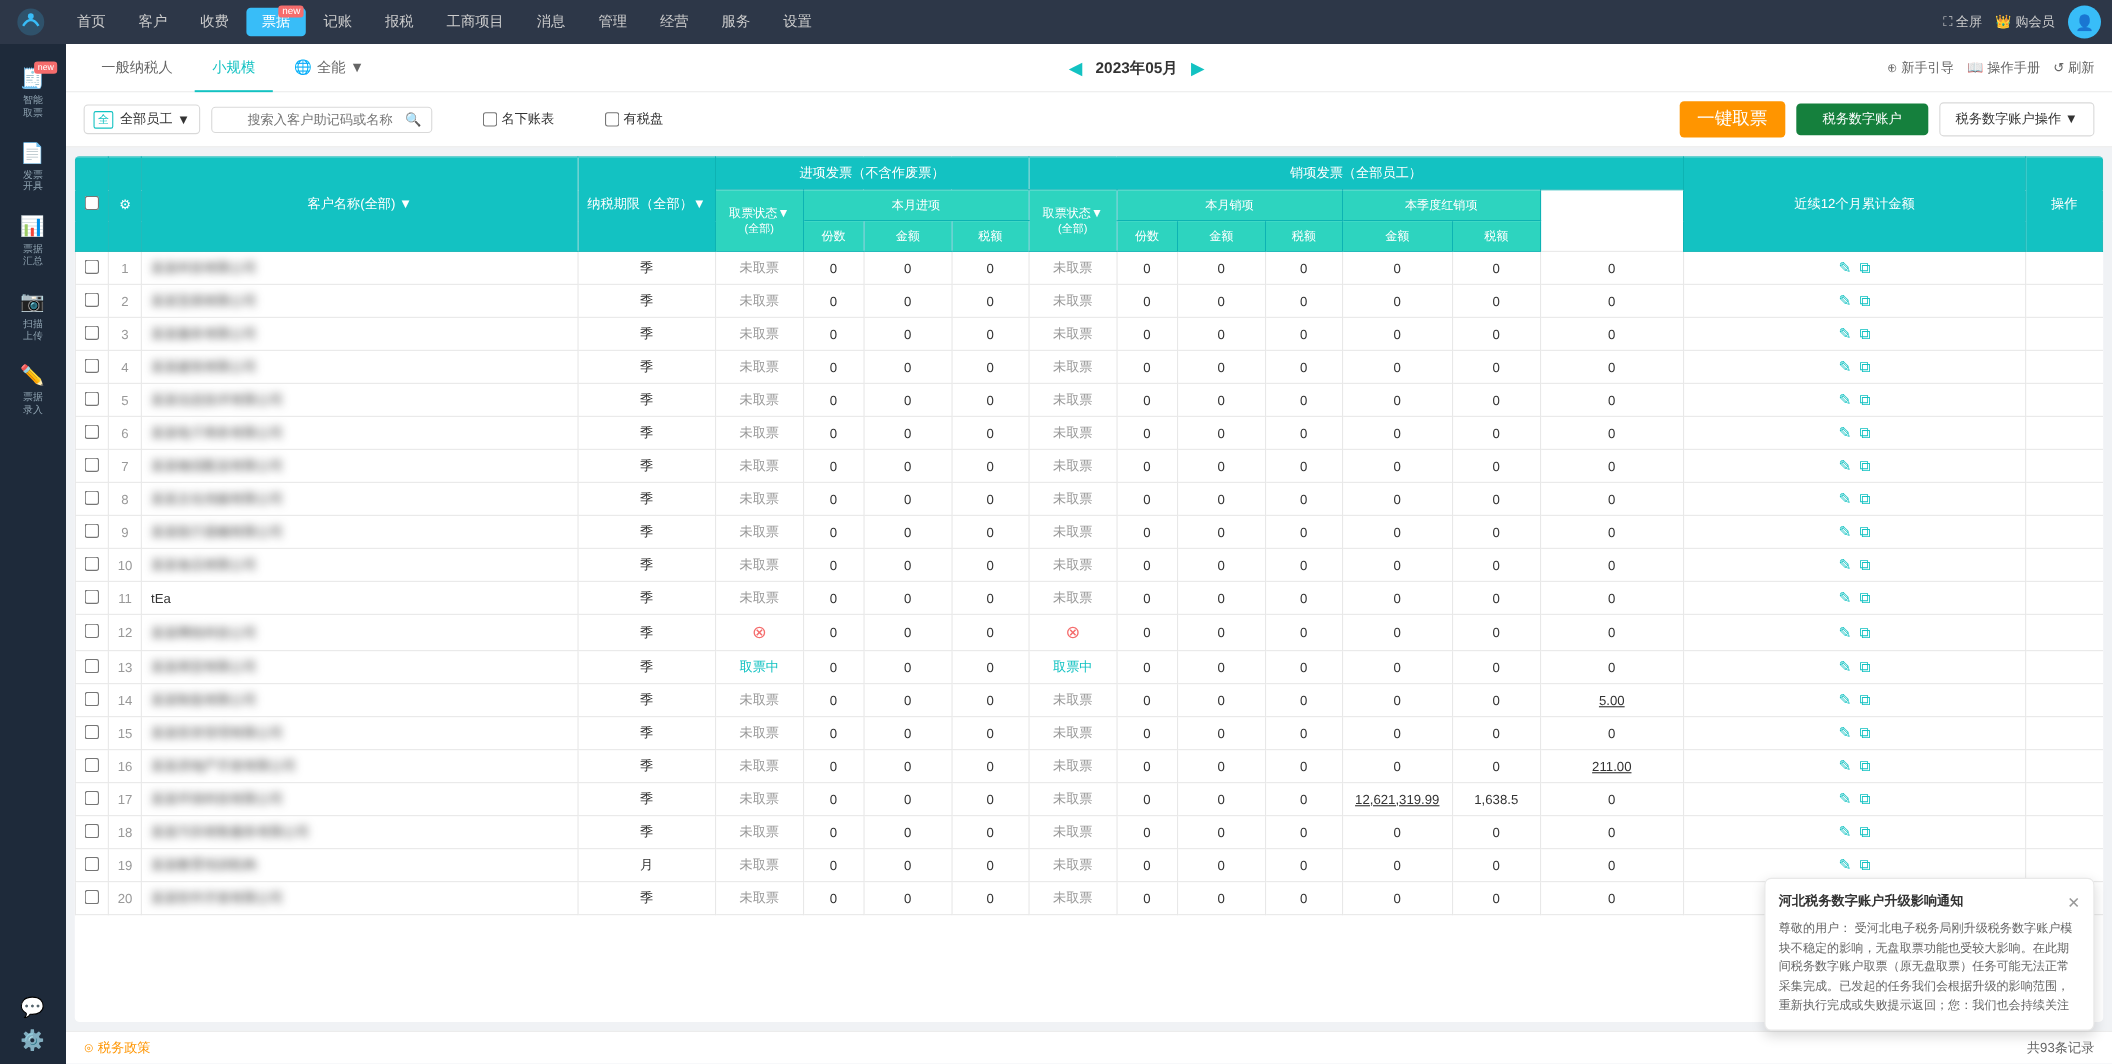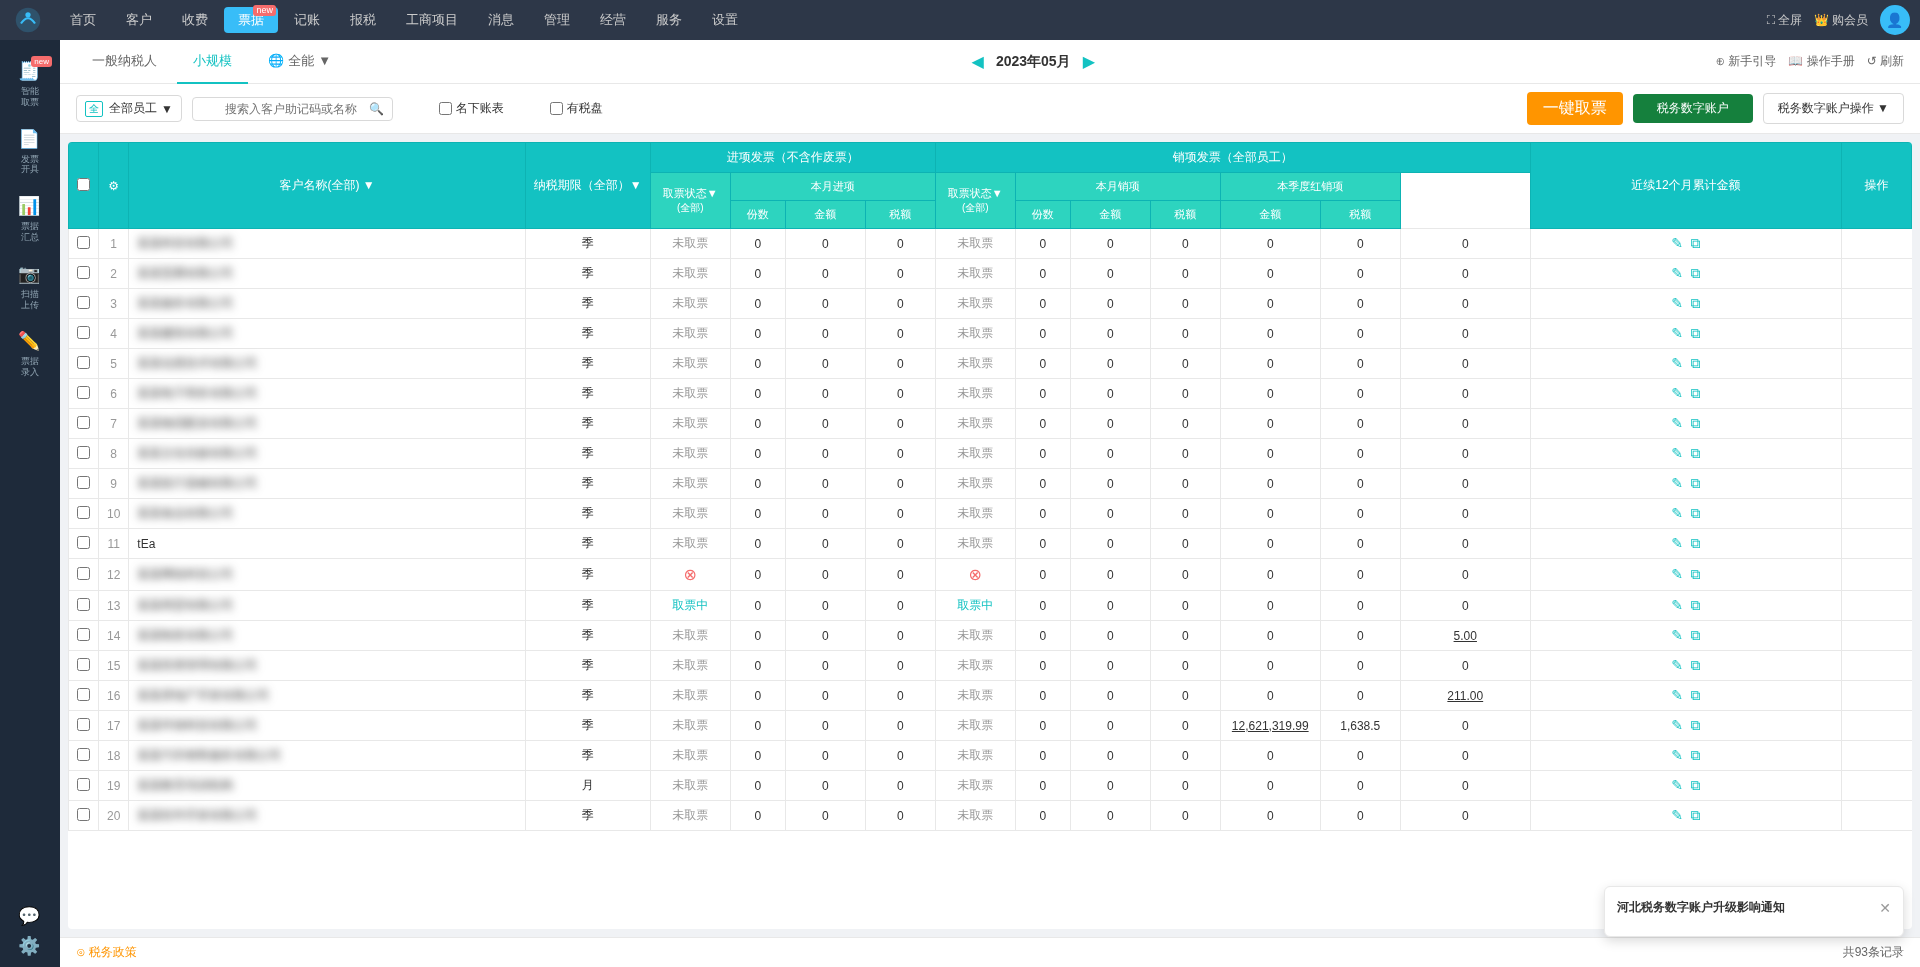--- a/index.html
+++ b/index.html
@@ -890,13 +890,15 @@
     <div style="flex:1;"></div>
     <span>共93条记录</span>
   </div>
 </div>
 
 <div class="notification-popup">
   <div class="notification-header">
     <span class="notification-title">河北税务数字账户升级影响通知</span>
     <span class="notification-close">✕</span>
   </div>
+  <div class="notification-body">尊敬的用户：
+受河北电子税务局刚升级税务数字账户模块不稳定的影响，无盘取票功能也受较大影响。在此期间税务数字账户取票（原无盘取票）任务可能无法正常采集完成。已发起的任务我们会根据升级的影响范围，重新执行完成或失败提示返回；您：我们也会持续关注</div>
 </div>
 
 </body></html>

